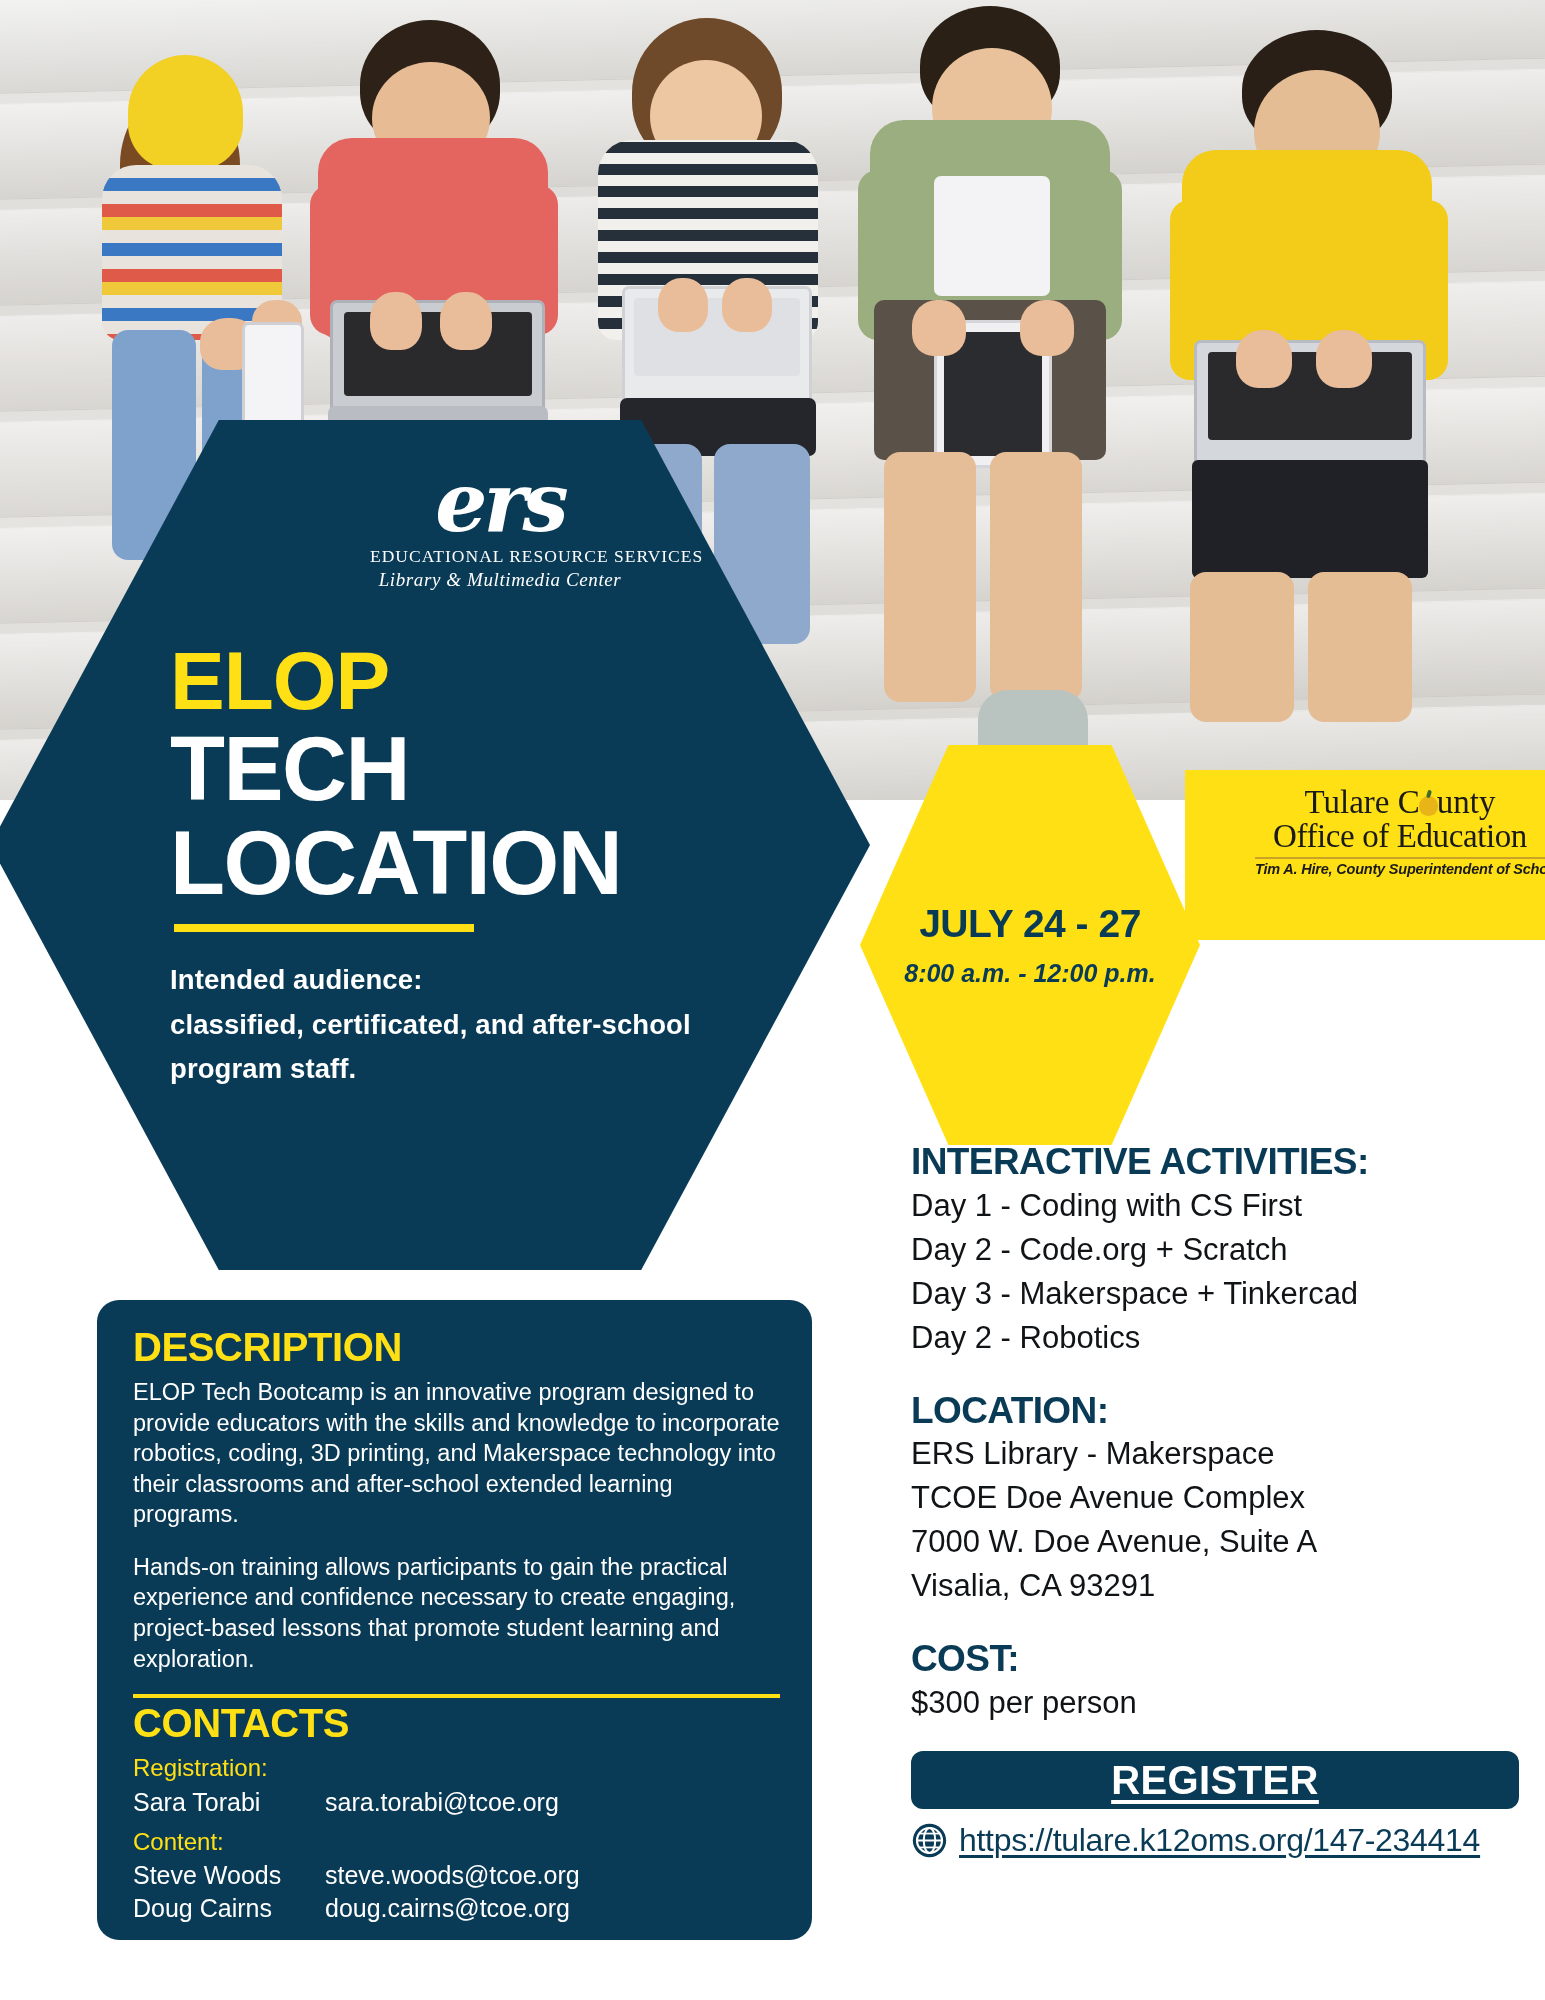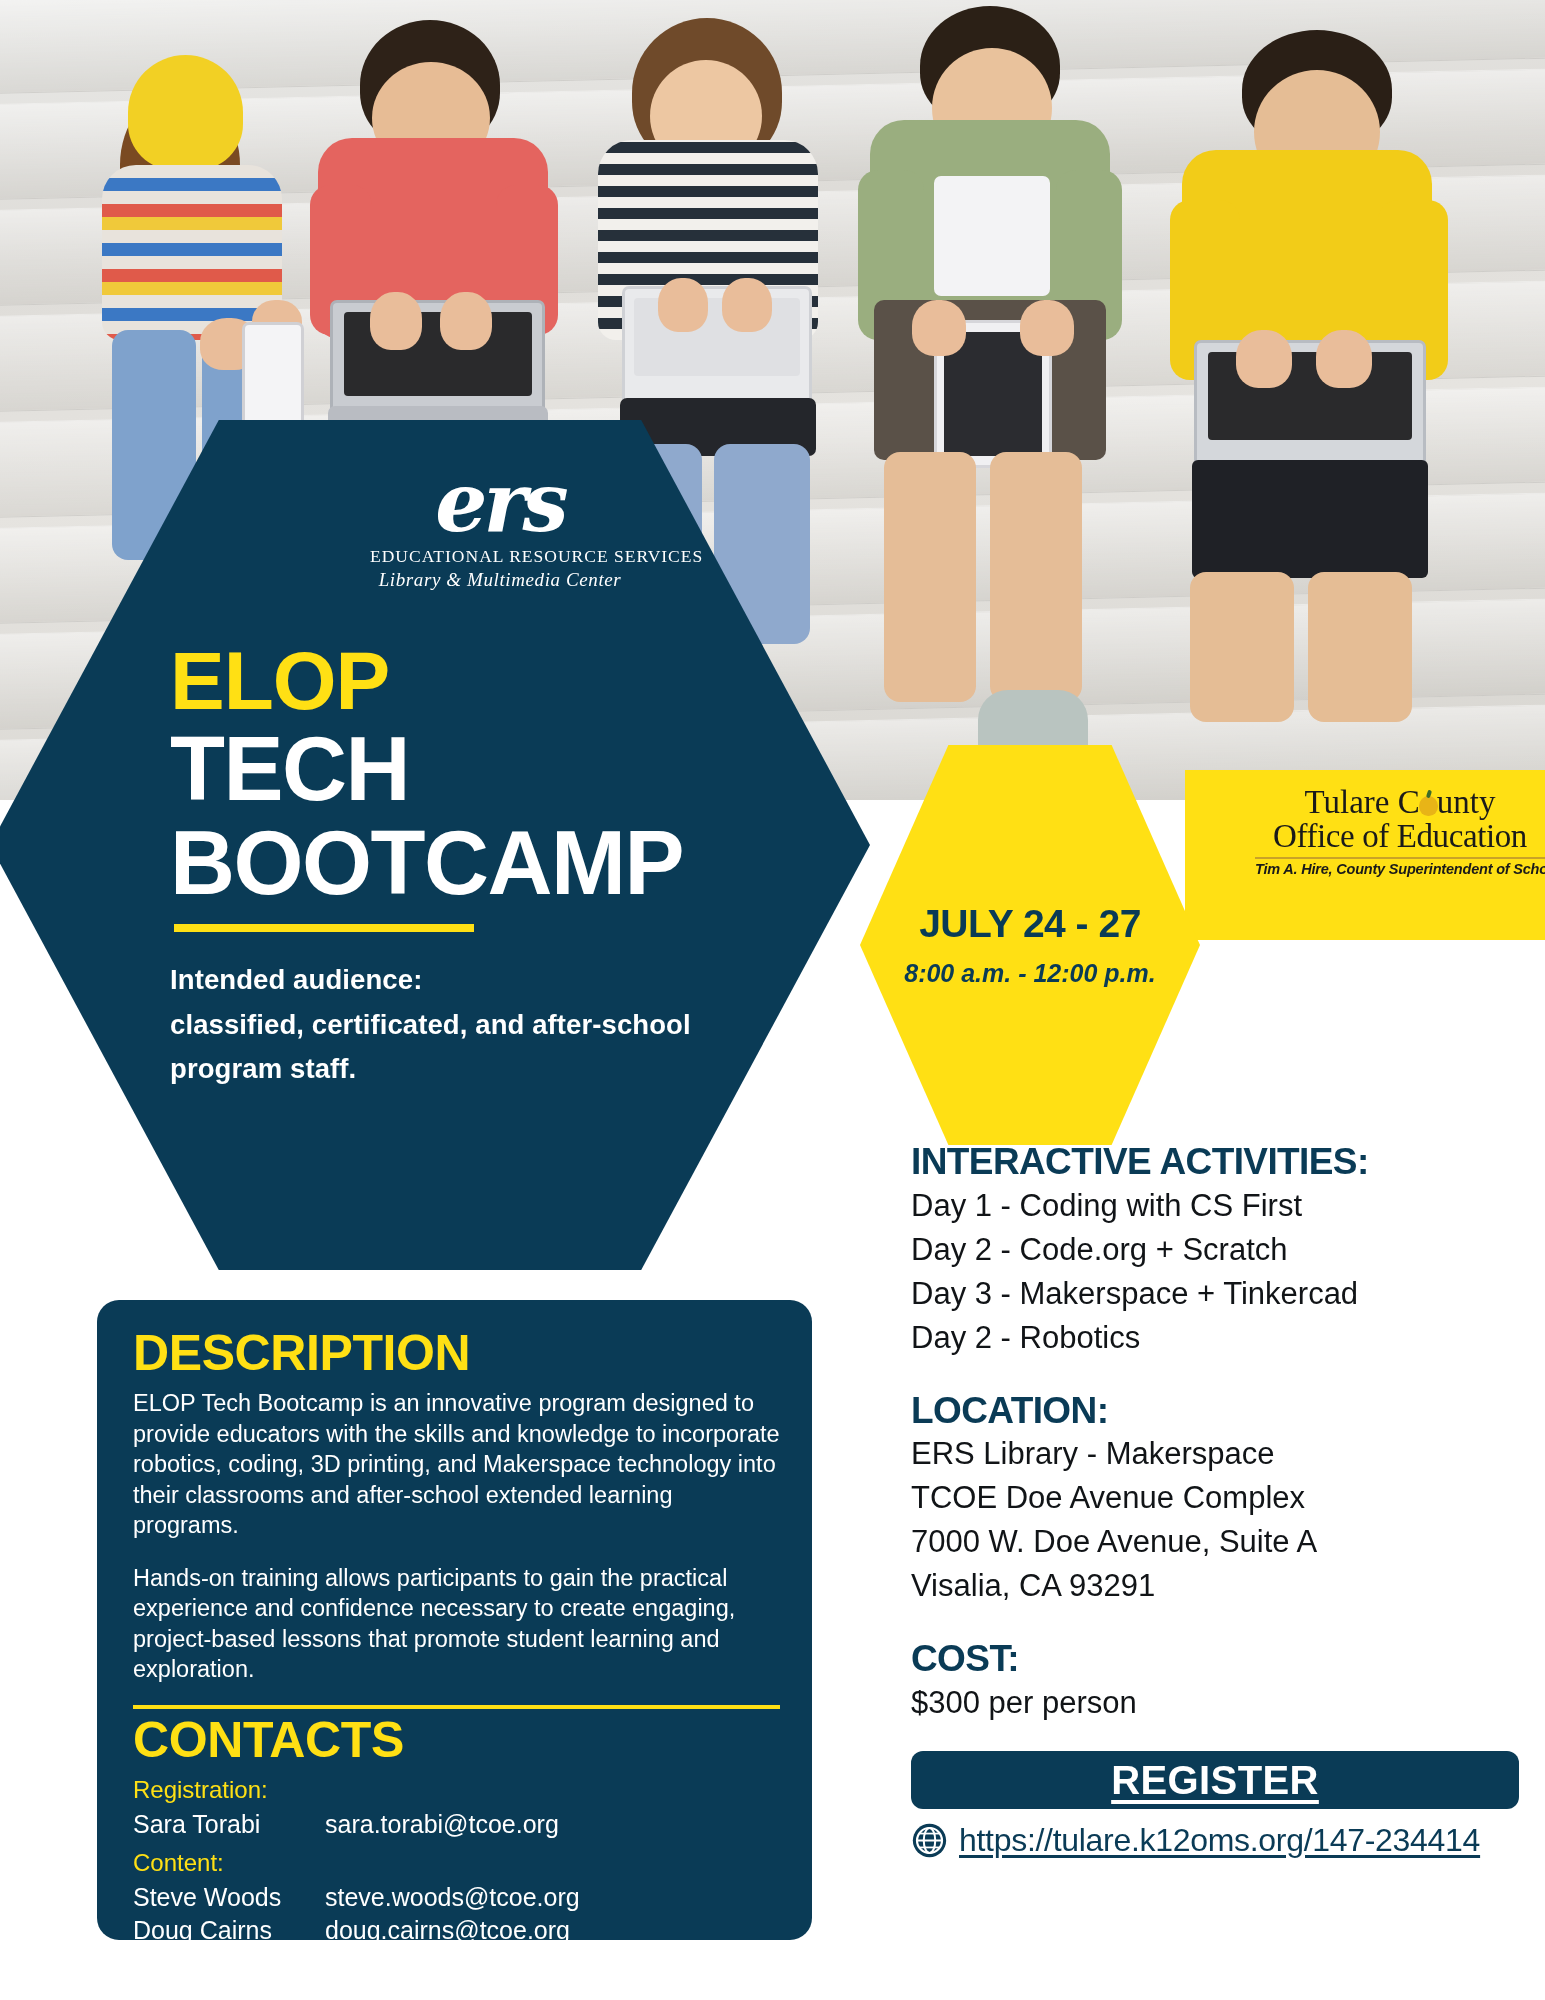--- a/index.html
+++ b/index.html
@@ -124,21 +124,21 @@
     font-family:"Liberation Sans", sans-serif; font-style:italic; font-weight:700;
     font-size:14.5px; color:#1a1a1a; white-space:nowrap; letter-spacing:-.2px;
   }
 
   
   .desc-card{
     position:absolute; left:97px; top:1300px; width:715px; height:640px;
     background:#0a3b56; border-radius:22px; z-index:10; padding:26px 32px 0 36px;
   }
   .h-yellow{
-    color:#ffe014; font-size:50px; font-weight:700; letter-spacing:-.4px;
+    color:#ffe014; font-size:40px; font-weight:700; letter-spacing:-.4px;
     line-height:1.08;
   }
   .p-white{
     color:#ffffff; font-size:23.5px; line-height:1.3; margin-top:8px;
   }
   .p-white + .p-white{ margin-top:22px; }
   .rule-thin{ height:4px; background:#ffe014; margin:20px 0 4px; }
   .c-label{ color:#ffe014; font-size:24px; line-height:1.45; margin-top:6px; }
   .c-row{ color:#ffffff; font-size:25px; line-height:1.3; display:flex; }
   .c-name{ width:192px; flex:0 0 192px; }
@@ -270,21 +270,21 @@
 
 <div class="hex-main"></div>
 <div class="hex-main-inner">
   <div class="ers-logo">
     <div class="ers-script">ers</div>
     <div class="ers-l1">EDUCATIONAL RESOURCE SERVICES</div>
     <div class="ers-l2">Library &amp; Multimedia Center</div>
   </div>
   <div class="t-elop">ELOP</div>
   <div class="t-tech">TECH</div>
-  <div class="t-boot">BOOTCAMP</div>
+  <div class="t-boot">LOCATION</div>
   <div class="rule-yellow"></div>
   <div class="aud">Intended audience:</div>
   <div class="aud">classified, certificated, and after-school</div>
   <div class="aud">program staff.</div>
 </div>
 
 <div class="hex-date"></div>
 <div class="hex-date-inner">
   <div class="d-date">JULY 24 - 27</div>
   <div class="d-time">8:00 a.m. - 12:00 p.m.</div>

